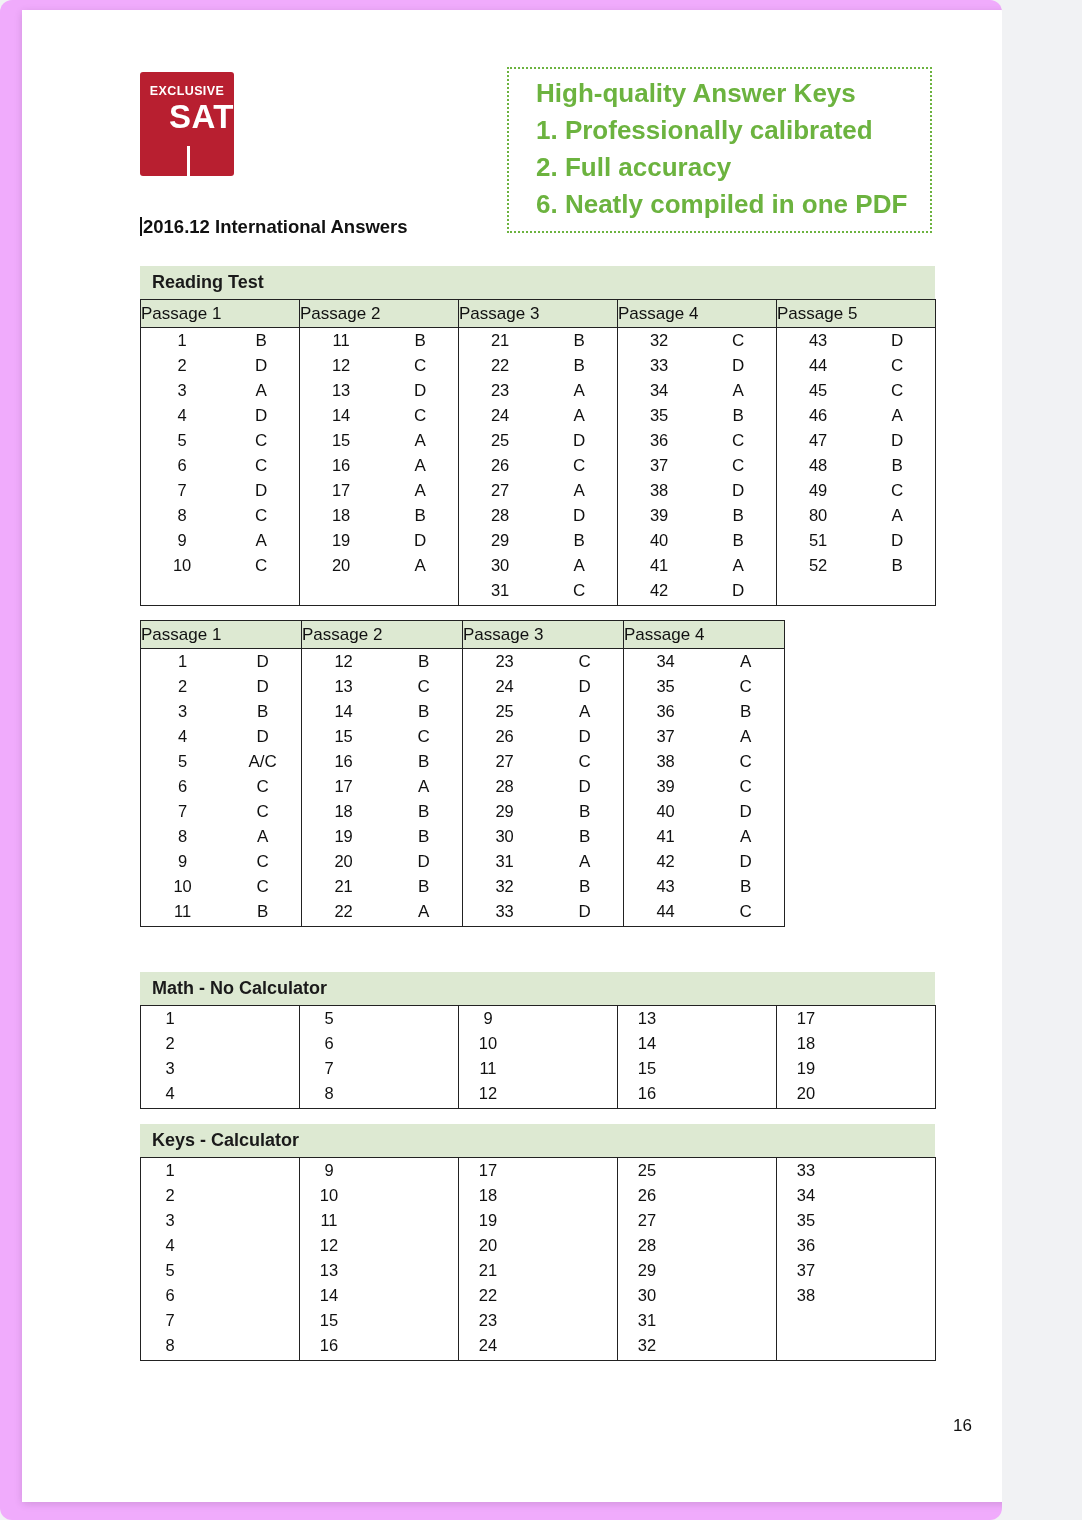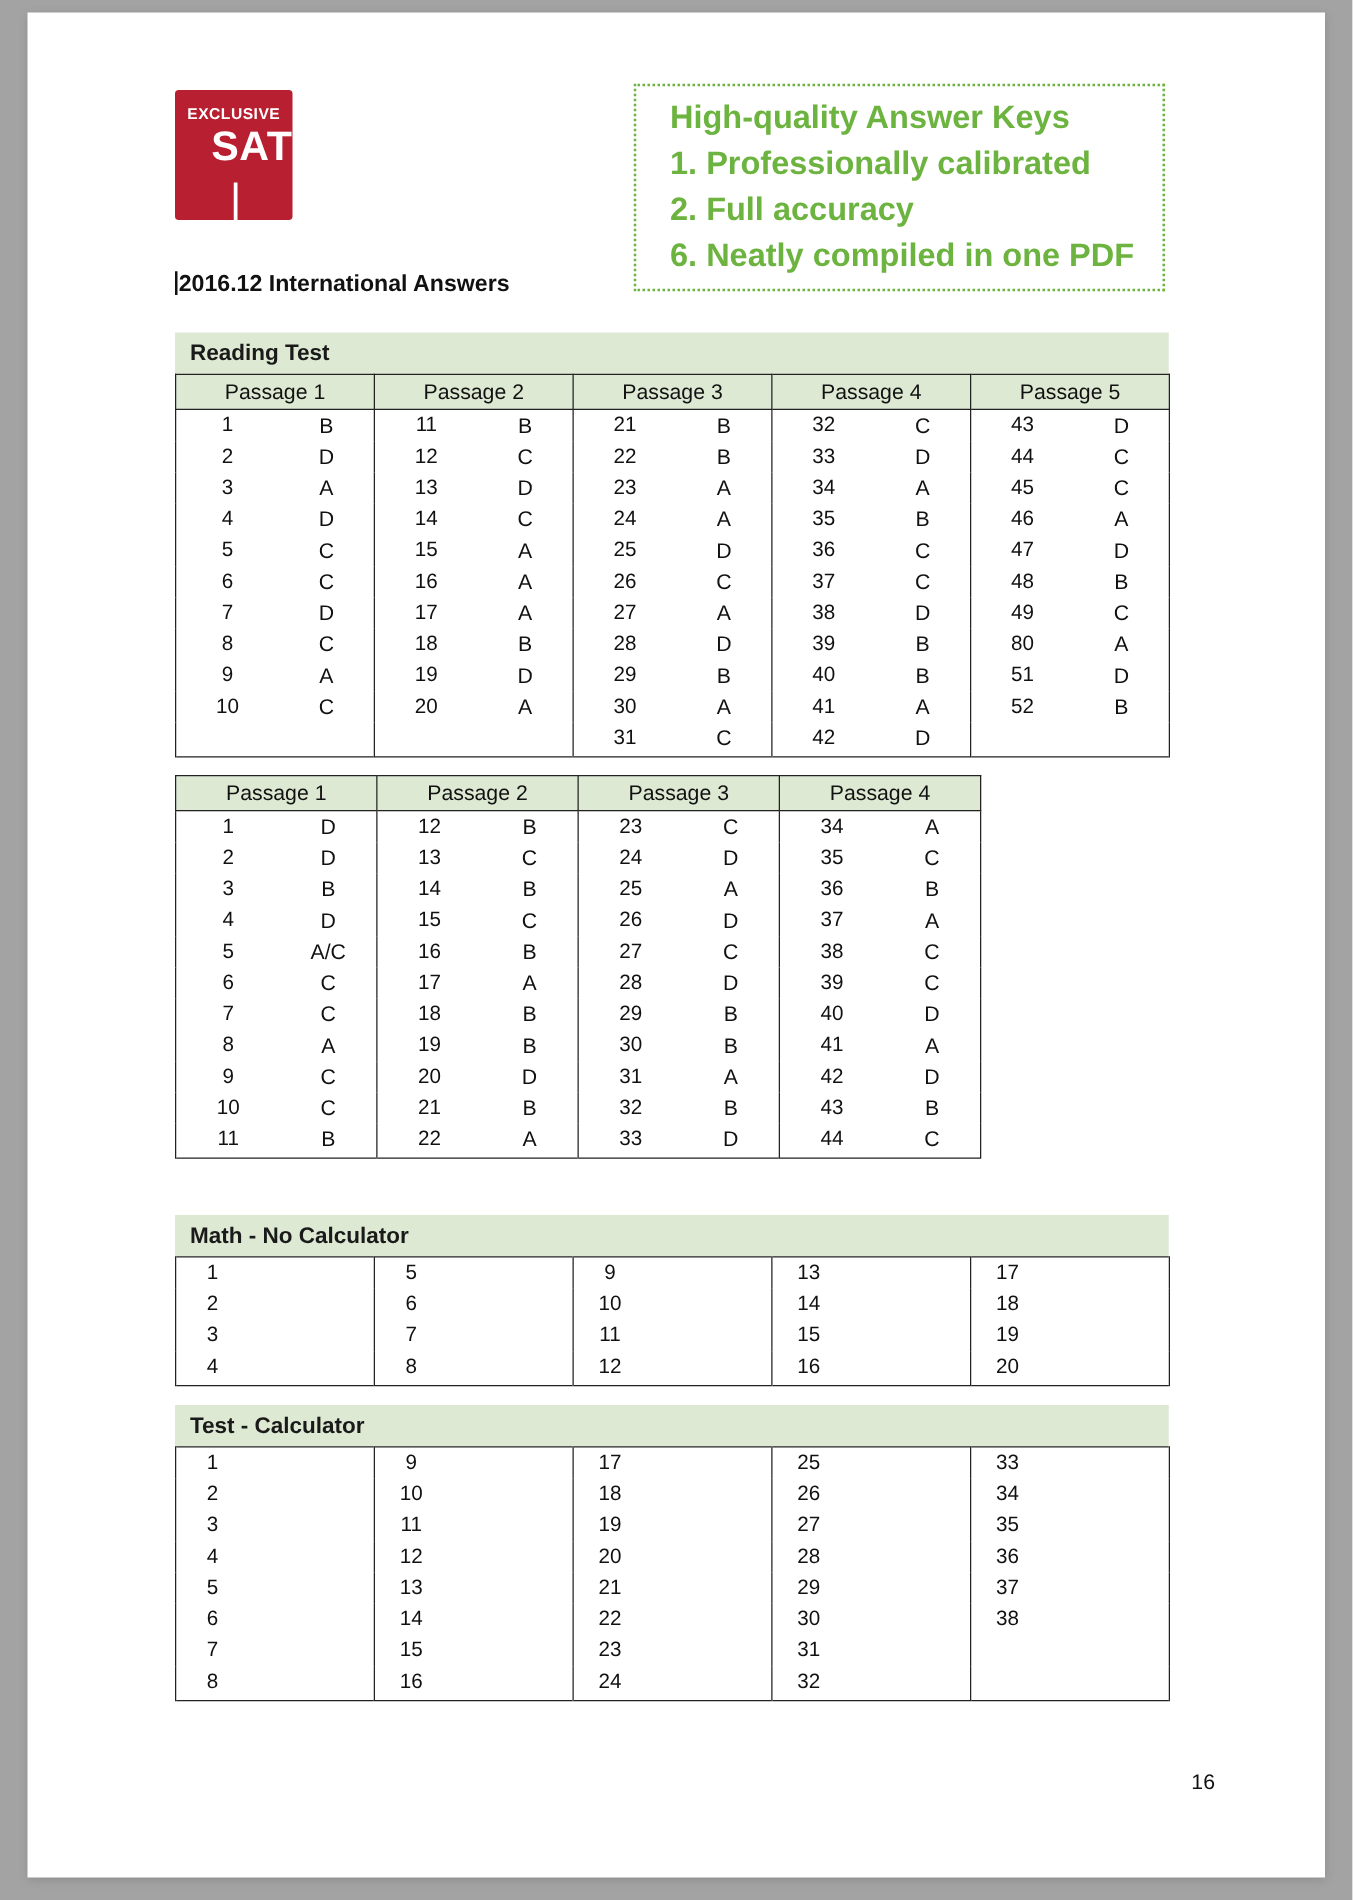--- a/index.html
+++ b/index.html
@@ -3,24 +3,25 @@
 <meta charset="utf-8">
 <style>
   html, body {
     margin: 0;
     padding: 0;
     background: #f1f2f4;
     font-family: "Liberation Sans", sans-serif;
   }
   #viewport {
     position: relative;
-    width: 1082px;
+    width: 1002px;
     height: 1520px;
     overflow: hidden;
-    background: #a3a3a3;
+    background: #f0abfc;
+    border-radius: 12px;
   }
   #page {
     position: absolute;
     left: 22px;
     top: 10px;
     width: 1038px;
     height: 1492px;
     background: #ffffff;
     box-shadow: 0 2px 8px rgba(0,0,0,0.13);
     overflow: hidden;
@@ -122,21 +123,21 @@
     border-collapse: collapse;
     table-layout: fixed;
     border: 1.5px solid #222;
   }
   table.ansgrid th {
     background: #dde9d2;
     border: 1.5px solid #222;
     font-size: 17px;
     font-weight: normal;
     color: #111;
-    text-align: center;
+    text-align: left;
     height: 27px;
     padding: 0;
   }
   table.ansgrid td {
     border-left: 1.5px solid #222;
     border-right: 1.5px solid #222;
     border-top: none;
     border-bottom: none;
     padding: 0;
     height: 25px;
@@ -1007,21 +1008,21 @@
                   <div class="cellwrap mathcell">
                     <span class="qnum">20</span>
                     <span class="qans"></span>
                   </div>
                 </td>
               </tr>
             </tbody>
           </table>
         </div>
         <div class="section" style="top: 1114px;">
-          <div class="section-band" style="width: 795px;">Test - Calculator</div>
+          <div class="section-band" style="width: 795px;">Keys - Calculator</div>
           <table class="ansgrid" style="width: 795px;">
             <colgroup>
               <col style="width: 159px;">
               <col style="width: 159px;">
               <col style="width: 159px;">
               <col style="width: 159px;">
               <col style="width: 159px;">
             </colgroup>
             <tbody>
               <tr>

